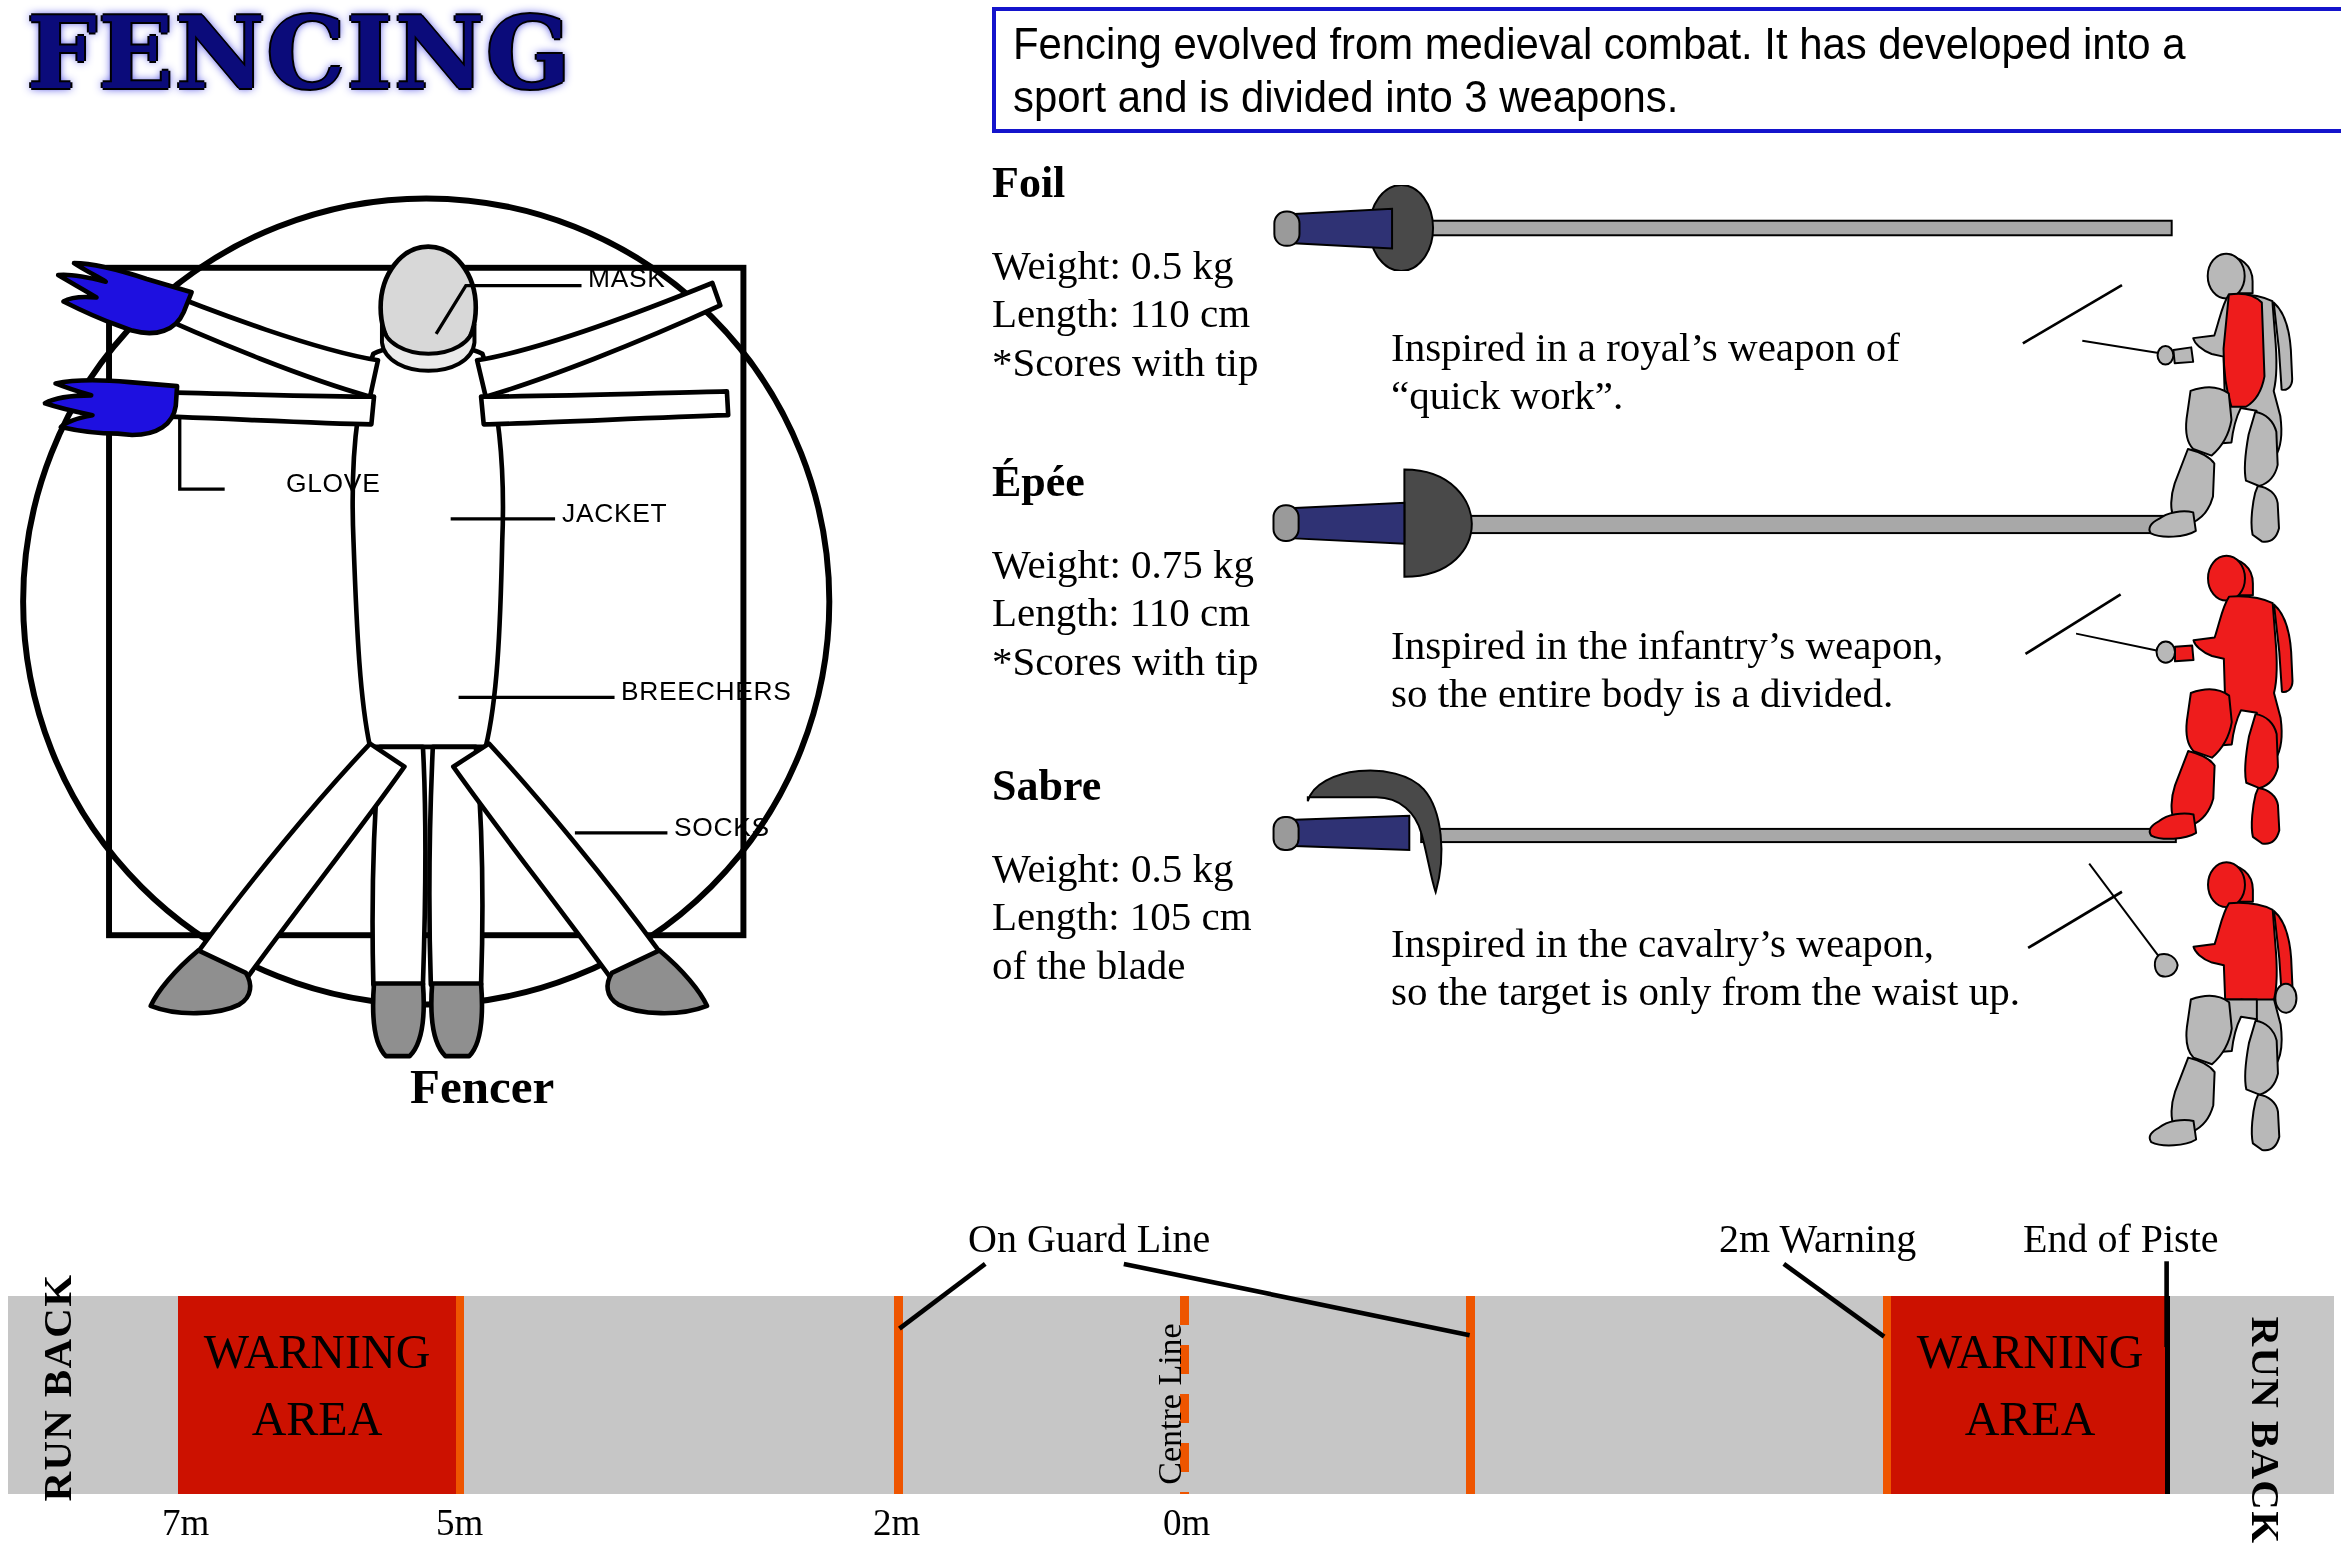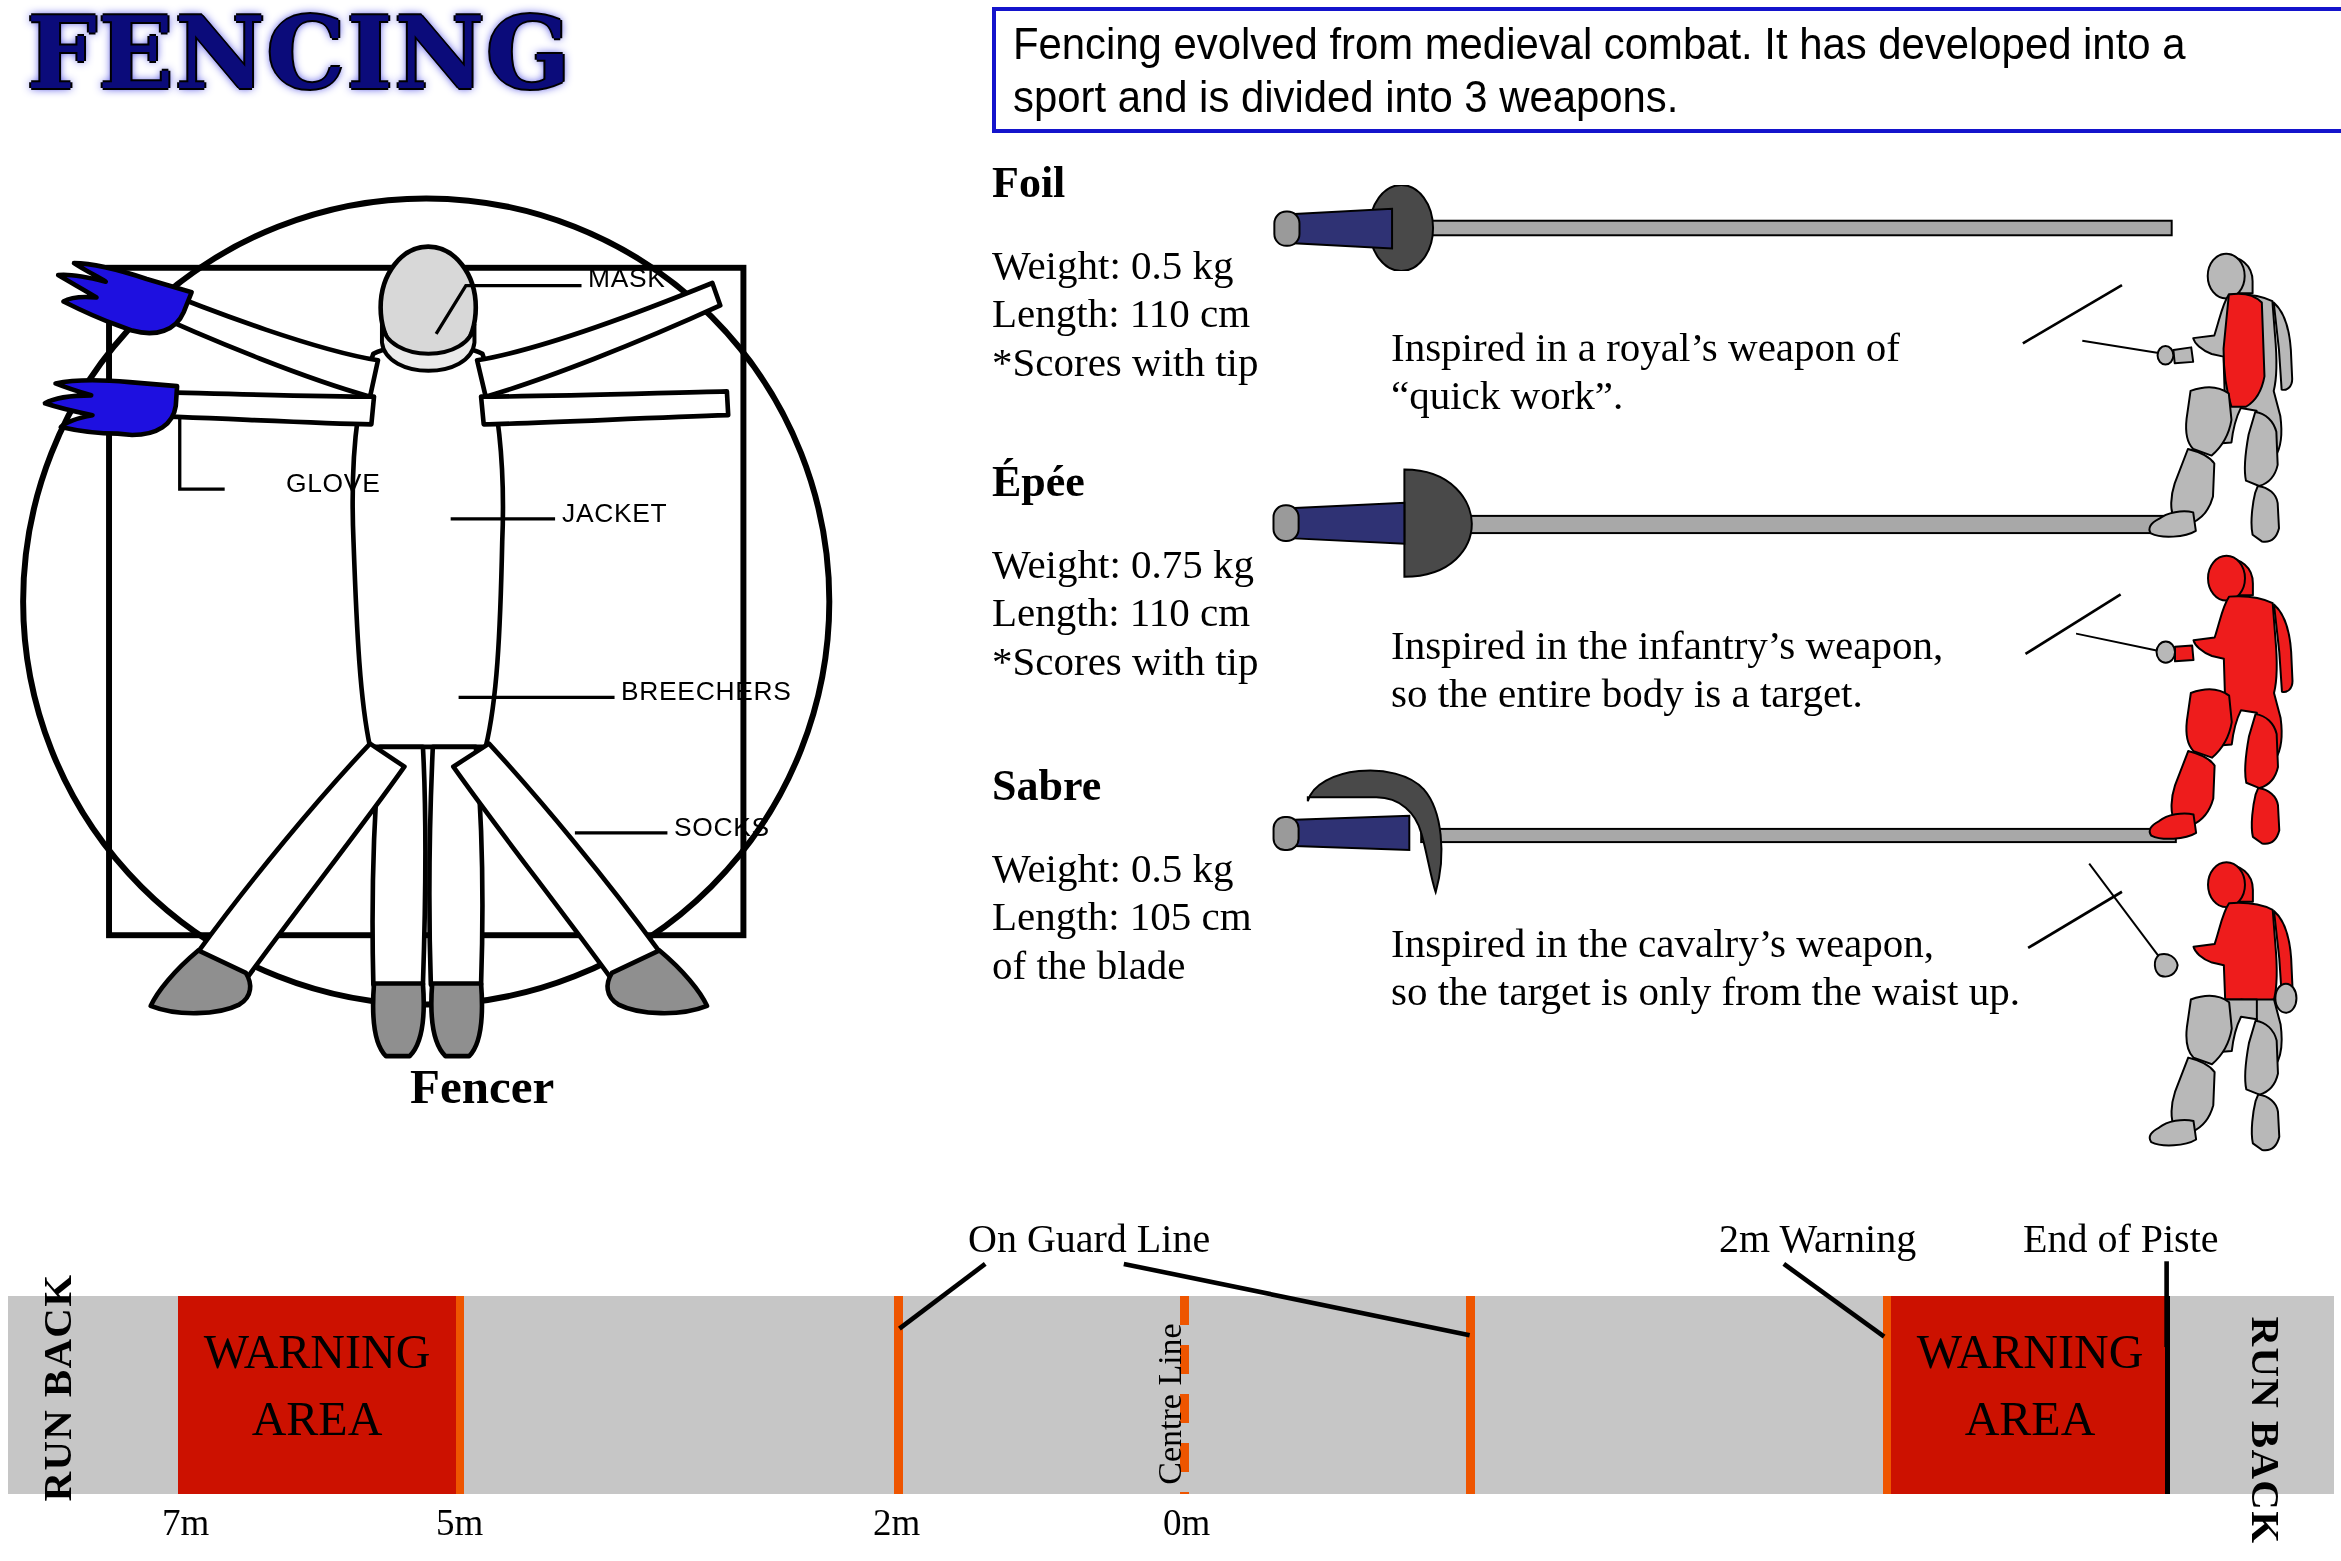--- a/index.html
+++ b/index.html
@@ -141,21 +141,21 @@
 <div class="abs" style="left:992px;top:456px;">
   <div class="wname">Épée</div>
   <div class="wspec" style="margin-top:33px;">
     <div>Weight: 0.75 kg</div>
     <div>Length: 110 cm</div>
     <div>*Scores with tip</div>
   </div>
 </div>
 <div class="abs wdesc" style="left:1391px;top:621px;width:661px;">
   <div>Inspired in the infantry’s weapon,</div>
-  <div>so the entire body is a target.</div>
+  <div>so the entire body is a divided.</div>
 </div>
 <div class="abs" style="left:1239px;top:463px;">
 <svg width="939" height="119" viewBox="0 0 1420 180" xmlns="http://www.w3.org/2000/svg">
   <rect x="260" y="80" width="1155" height="26" fill="#a8a8a8" stroke="#000" stroke-width="3"></rect>
   <path d="M250 10 C322 10 352 58 352 92 C352 128 322 172 250 172 Z" fill="#494949" stroke="#000" stroke-width="3"></path>
   <path d="M84 68 L250 60 L250 122 L84 114 Z" fill="#2f3274" stroke="#000" stroke-width="3"></path>
   <rect x="52" y="64" width="38" height="54" rx="18" fill="#9a9a9a" stroke="#000" stroke-width="3"></rect>
 </svg>
 </div>
 

